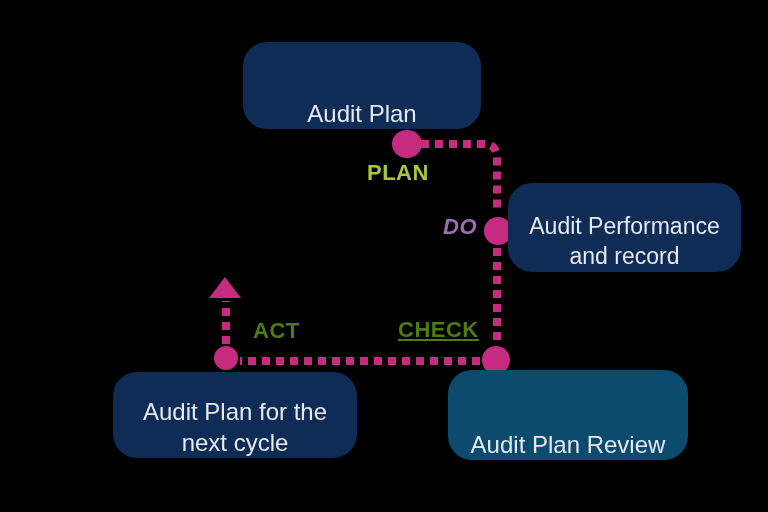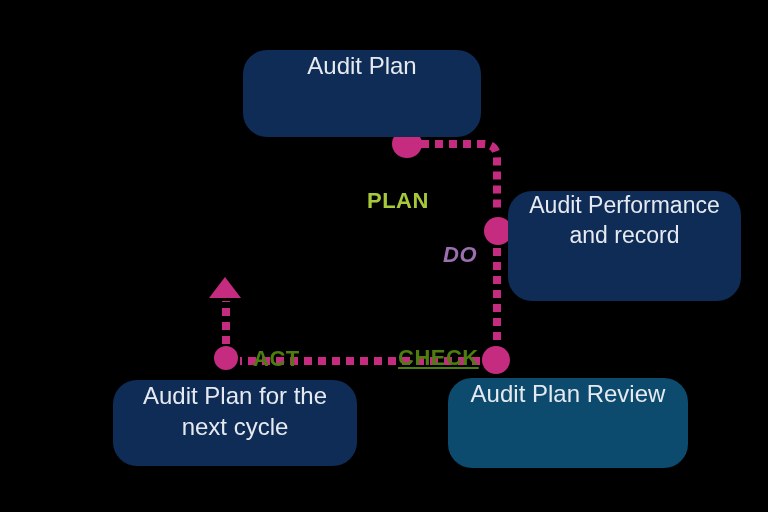--- a/index.html
+++ b/index.html
@@ -19,40 +19,38 @@
     position: absolute;
     left: 0;
     top: 0;
     width: 768px;
     height: 512px;
   }
   .node {
     position: absolute;
     border-radius: 24px;
     display: flex;
-    align-items: flex-start;
+    align-items: flex-end;
     justify-content: center;
     text-align: center;
     color: #e6eaf0;
     font-size: 24px;
     line-height: 1.3;
     box-sizing: border-box;
-    margin-top: 8px;
   }
   .node-audit-plan        { left: 243px; top: 42px;  width: 238px; height: 87px; padding: 0 20px; }
-  .node-audit-performance { left: 508px; top: 183px; width: 233px; height: 110px; padding: 0 21px; font-size: 23px; }
+  .node-audit-performance { left: 508px; top: 183px; width: 233px; height: 89px; padding: 0 21px; font-size: 23px; }
   .node-audit-plan-review { left: 448px; top: 370px; width: 240px; height: 90px; padding: 0 18px; }
   .node-audit-next-cycle  { left: 113px; top: 372px; width: 244px; height: 86px; padding: 0 14px; }
   .step-label {
     position: absolute;
     font-size: 22px;
     font-weight: bold;
     letter-spacing: 0.5px;
     white-space: nowrap;
-    margin-top: 28px;
   }
   .step-plan  { left: 367px; top: 160px; }
   .step-do    { left: 443px; top: 214px; }
   .step-check { left: 398px; top: 317px; }
   .step-act   { left: 253px; top: 318px; }
 </style>
 </head>
 <body>
 
 <div class="stage">

